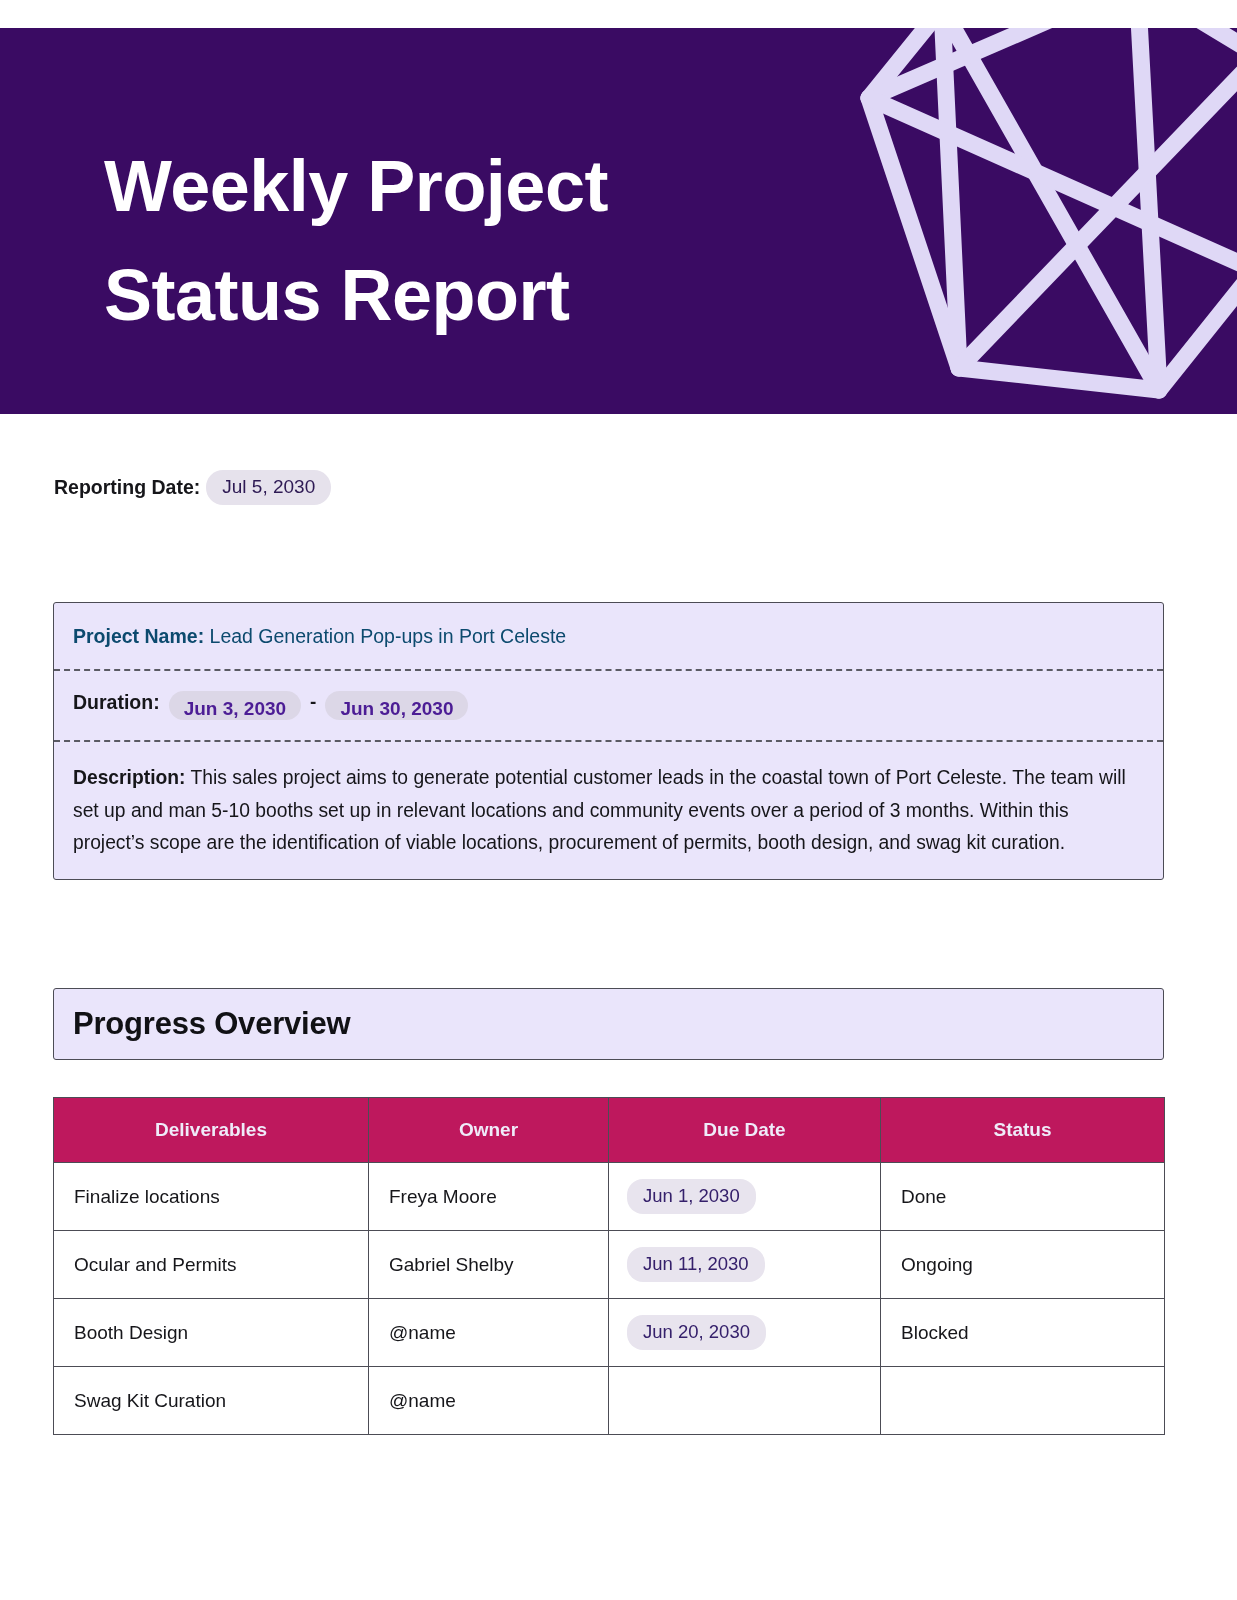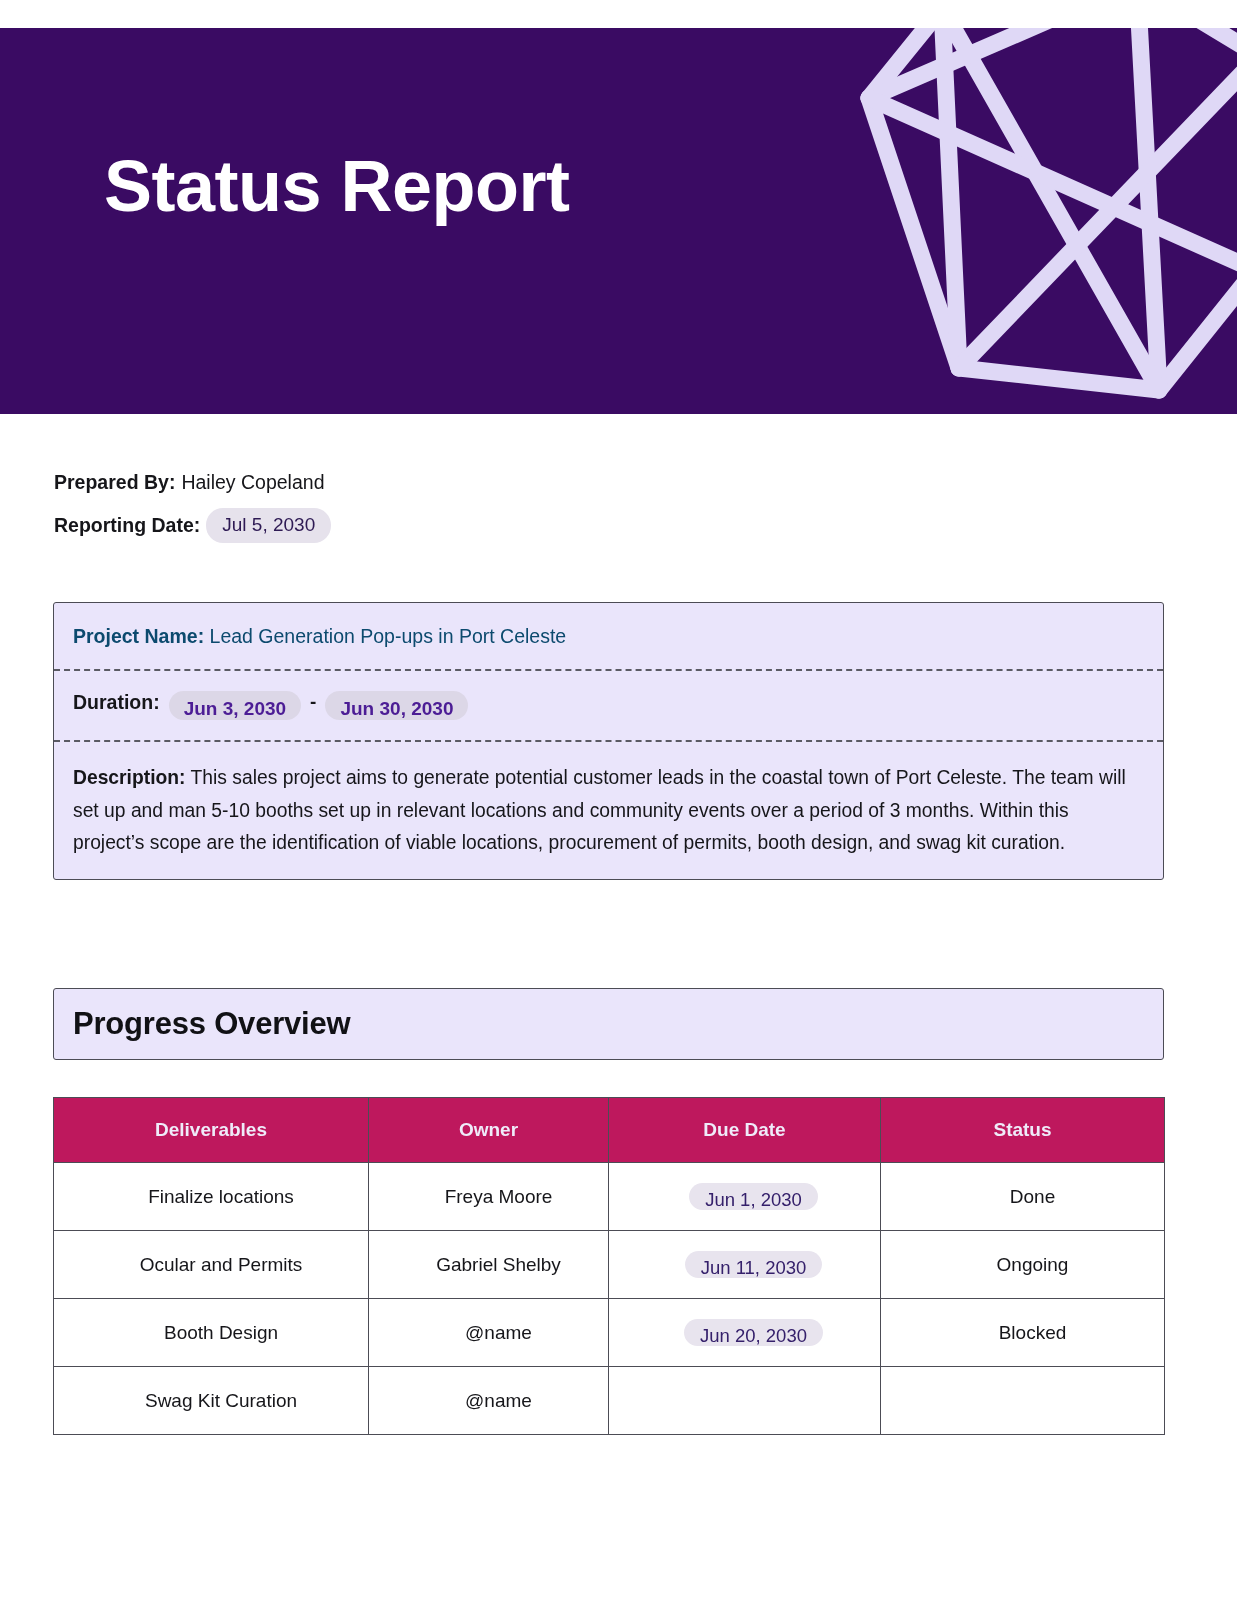--- a/index.html
+++ b/index.html
@@ -172,36 +172,35 @@
     text-align: center;
     vertical-align: middle;
   }
   .tbl tbody td {
     background: #ffffff;
     height: 68px;
     vertical-align: middle;
     font-size: 19px;
     color: #16161a;
     padding-left: 20px;
-    text-align: center;
   }
   .tbl tbody td.datecell {
     padding-left: 18px;
   }
   .col-deliv { width: 315px; }
   .col-owner { width: 240px; }
   .col-due   { width: 272px; }
   .col-stat  { width: 284px; }
 
   .cellpill {
     display: inline-block;
     background: #E8E4EE;
     color: #35206B;
     border-radius: 16px;
-    padding: 6px 16px 0 16px;
+    padding: 6px 16px 7px 16px;
     font-size: 18.5px;
     line-height: 1.15;
     white-space: nowrap;
   }
 </style>
 </head>
 <body>
 
 <div class="page">
 
@@ -213,29 +212,26 @@
         <path d="M135 38 L152 398"></path>
         <path d="M330 12 L352 420"></path>
         <path d="M135 38 L352 420"></path>
         <path d="M62 128 L330 12"></path>
         <path d="M152 398 L452 86"></path>
         <path d="M62 128 L448 300"></path>
       </g>
     </svg>
 
     <div class="header-title">
+      <span class="line">Weekly Project</span>
       <span class="line">Status Report</span>
     </div>
   </div>
 
   <div class="meta">
-    <div class="meta-row first">
-      <span class="meta-label">Prepared By:</span>
-      <span class="meta-value">Hailey Copeland</span>
-    </div>
     <div class="meta-row">
       <span class="meta-label">Reporting Date:</span>
       <span class="pill">Jul 5, 2030</span>
     </div>
   </div>
 
   <div class="project-box">
 
     <div class="pb-sec dashed-bottom">
       <div class="pb-line">

